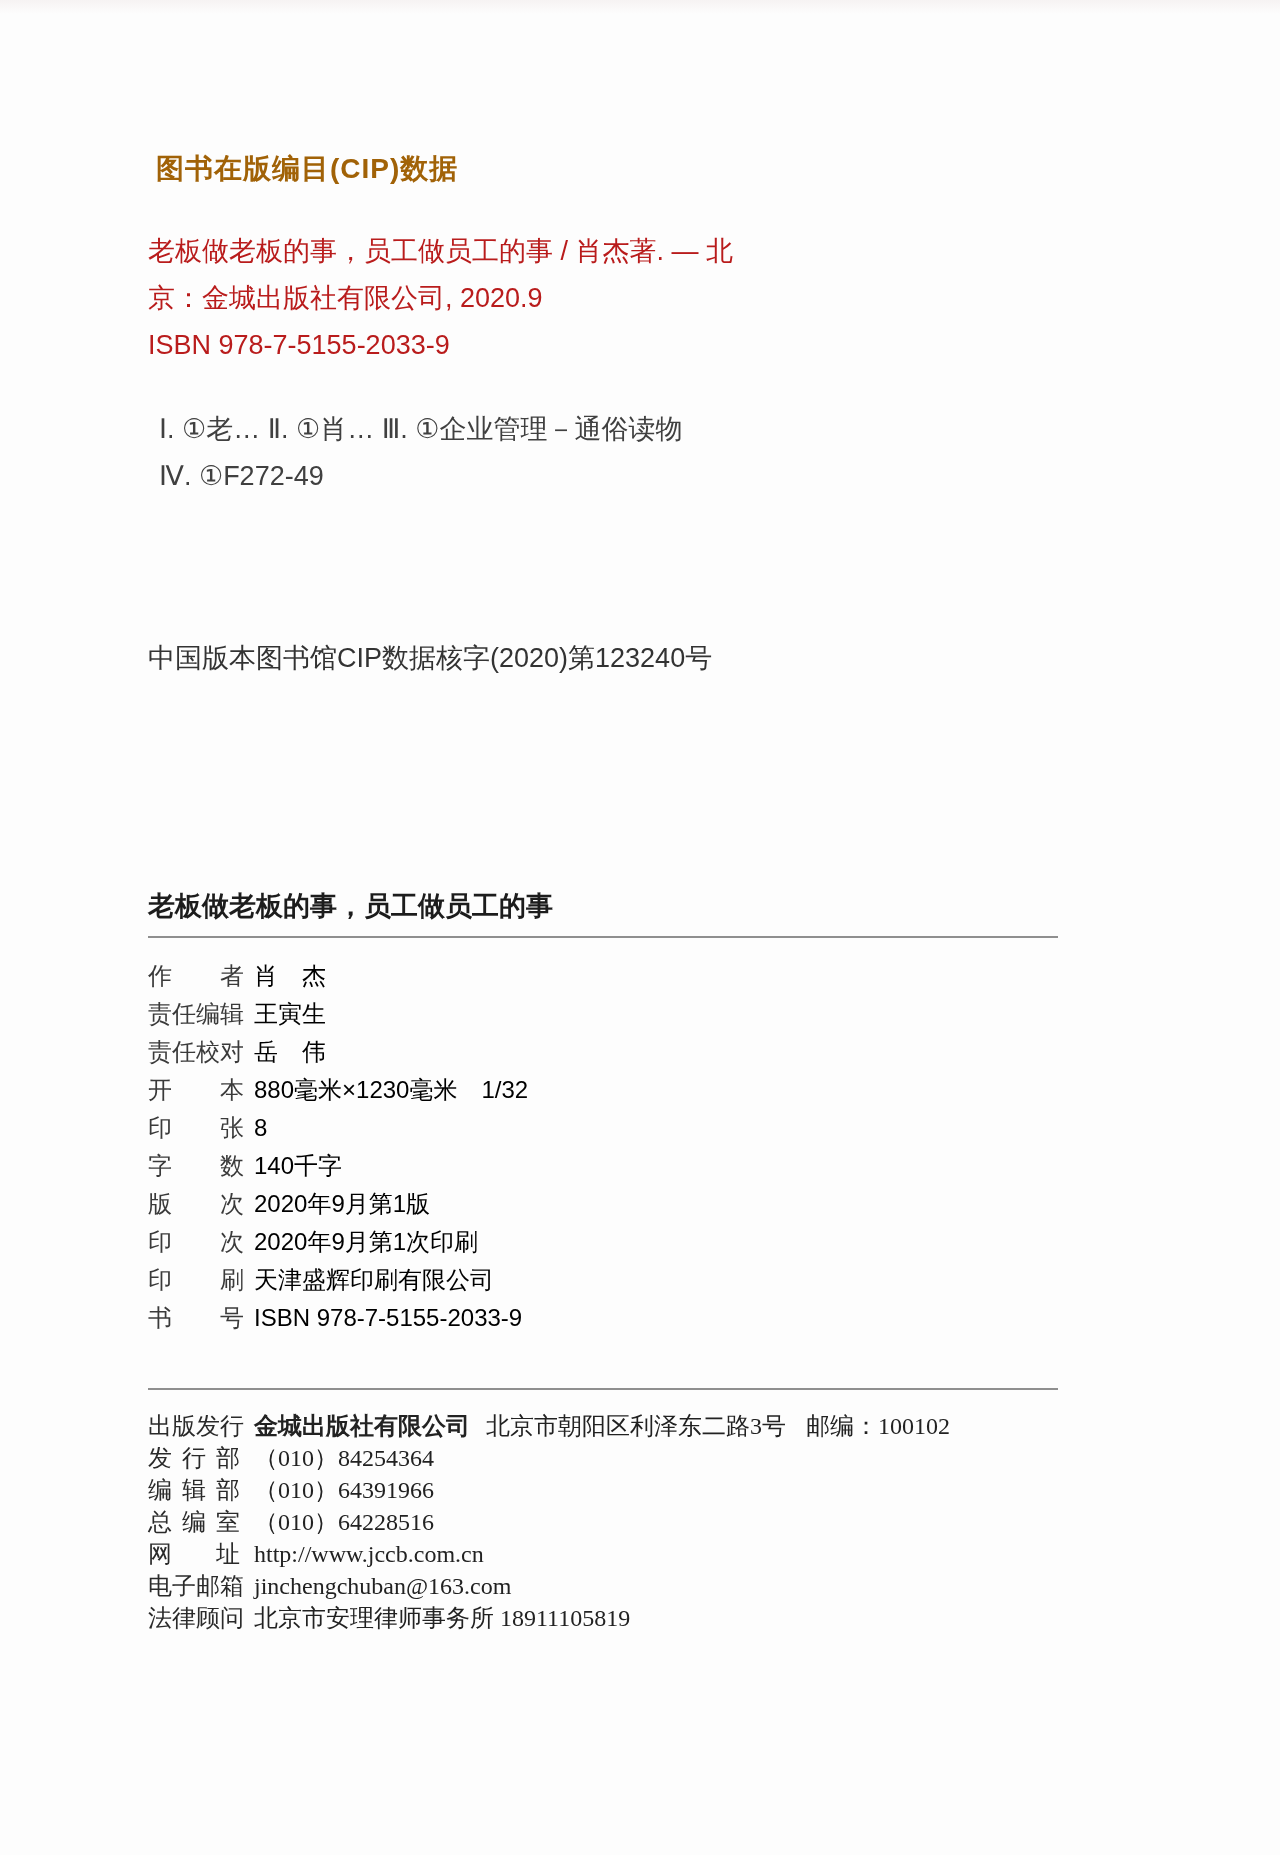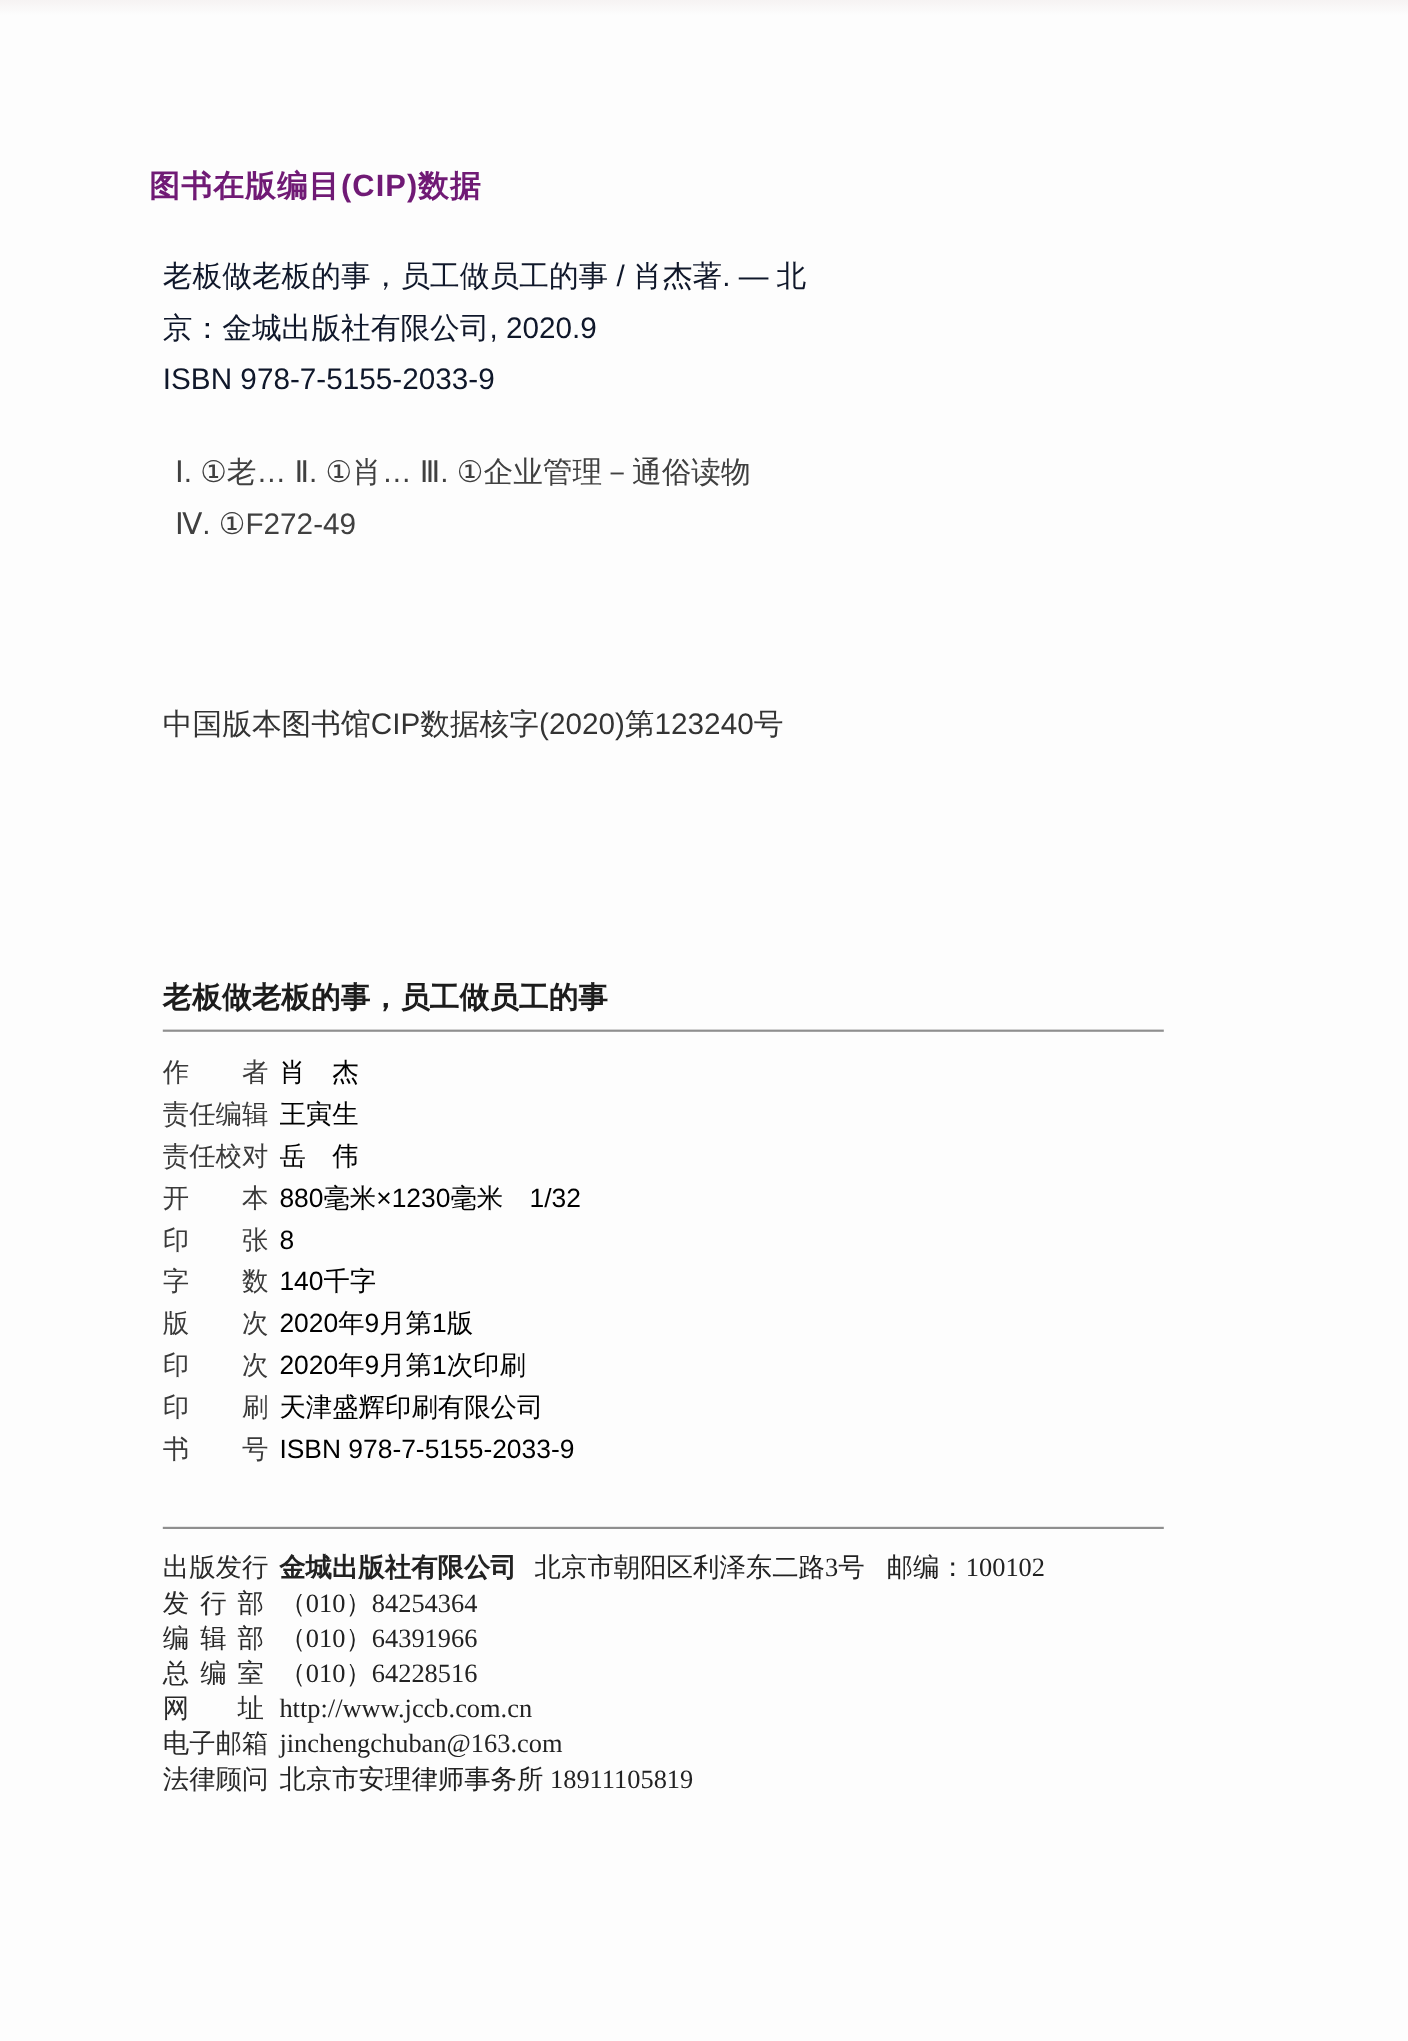--- a/index.html
+++ b/index.html
@@ -22,32 +22,32 @@
     content: "";
     position: absolute;
     top: 0; left: 0; right: 0;
     height: 14px;
     background: linear-gradient(#f6f3f3, #fdfdfd);
     pointer-events: none;
   }
 
   .cip-header {
     position: absolute;
-    left: 136px; top: 150px;
+    left: 156px; top: 150px;
     font-size: 28px;
     font-weight: 600;
-    color: #701a75;
+    color: #a16207;
     letter-spacing: 1px;
   }
   .cip-record {
     position: absolute;
     left: 148px; top: 228px;
     font-size: 27px;
     line-height: 47px;
-    color: #0f172a;
+    color: #b91c1c;
   }
   .class-block {
     position: absolute;
     left: 148px; top: 406px;
     font-size: 27px;
     line-height: 47px;
     color: #404040;
     margin-left: 11px;
   }
   .cip-number {

